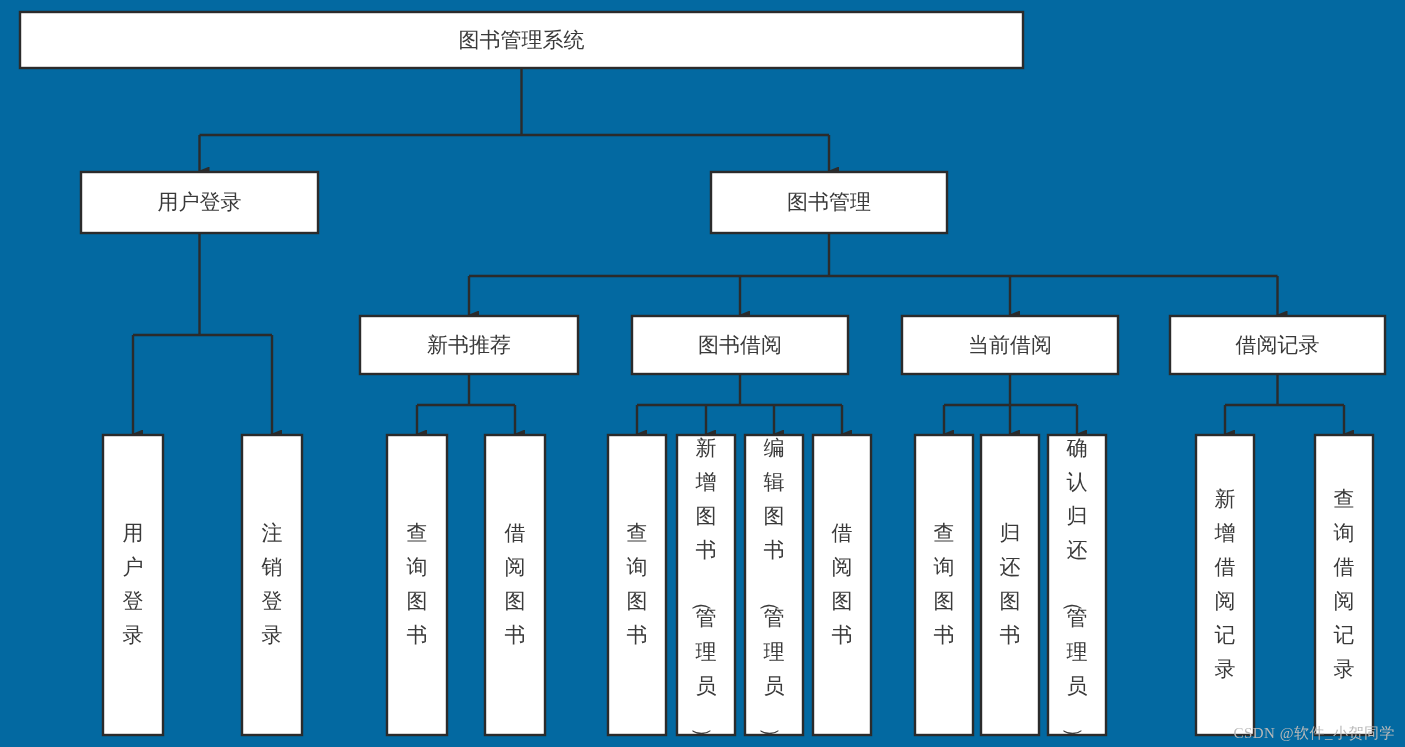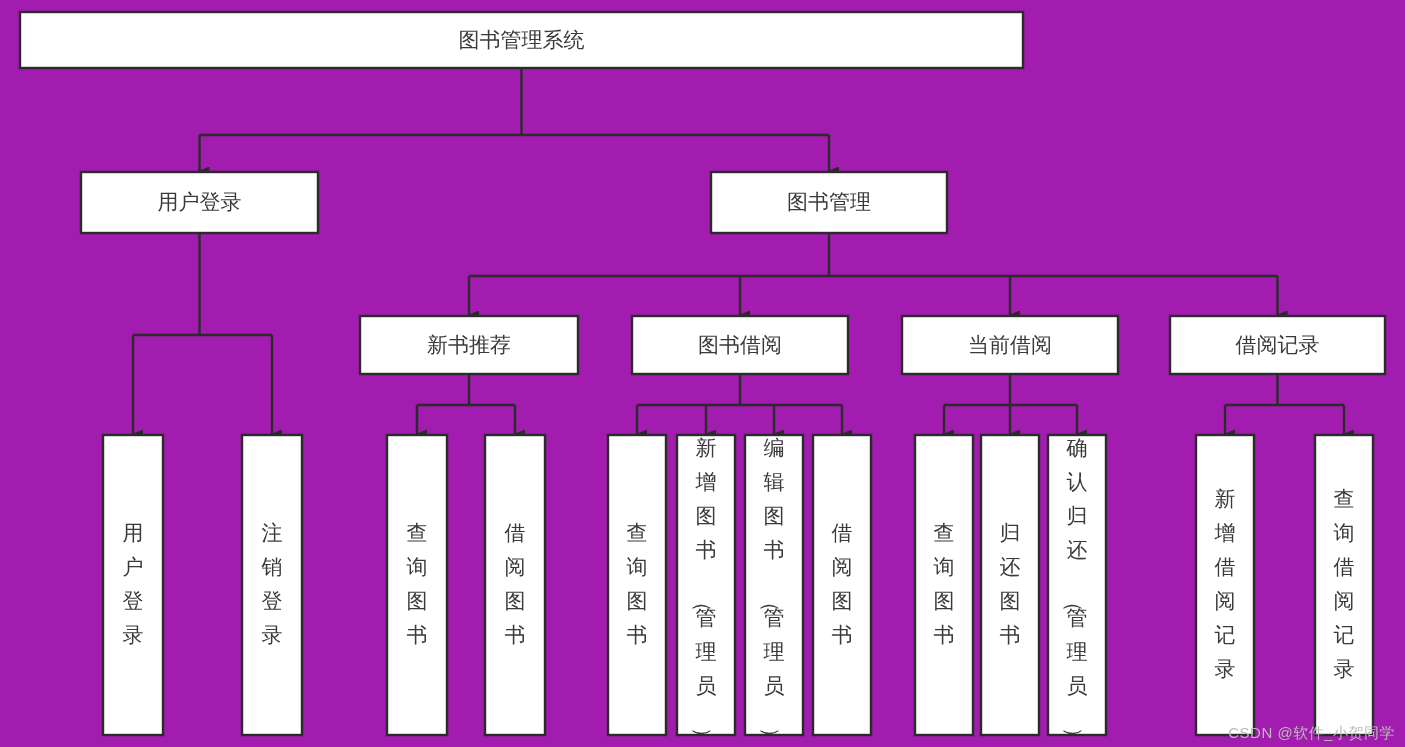--- a/index.html
+++ b/index.html
@@ -10,21 +10,21 @@
   body {
     width: 1405px;
     height: 747px;
     font-family: "Liberation Sans", "DejaVu Sans", sans-serif;
     overflow: hidden;
   }
   #diagram-root {
     position: relative;
     width: 1405px;
     height: 747px;
-    background: #a21caf;
+    background: #0369a1;
   }
   svg#flow-svg {
     position: absolute;
     left: 0;
     top: 0;
     width: 1405px;
     height: 747px;
     display: block;
   }
   .node-box {
@@ -51,21 +51,21 @@
     font-family: "Liberation Sans", "DejaVu Sans", sans-serif;
     font-size: 21px;
     fill: #3a3a3a;
     text-anchor: middle;
     white-space: pre;
   }
   .watermark {
     position: absolute;
     right: 10px;
     bottom: 4px;
-    font-family: Liberation Sans, sans-serif;
+    font-family: Liberation Serif, serif;
     font-size: 15px;
     color: #b9b9b9;
     letter-spacing: 0.5px;
     user-select: none;
     white-space: nowrap;
   }
 </style>
 </head>
 <body>
 

